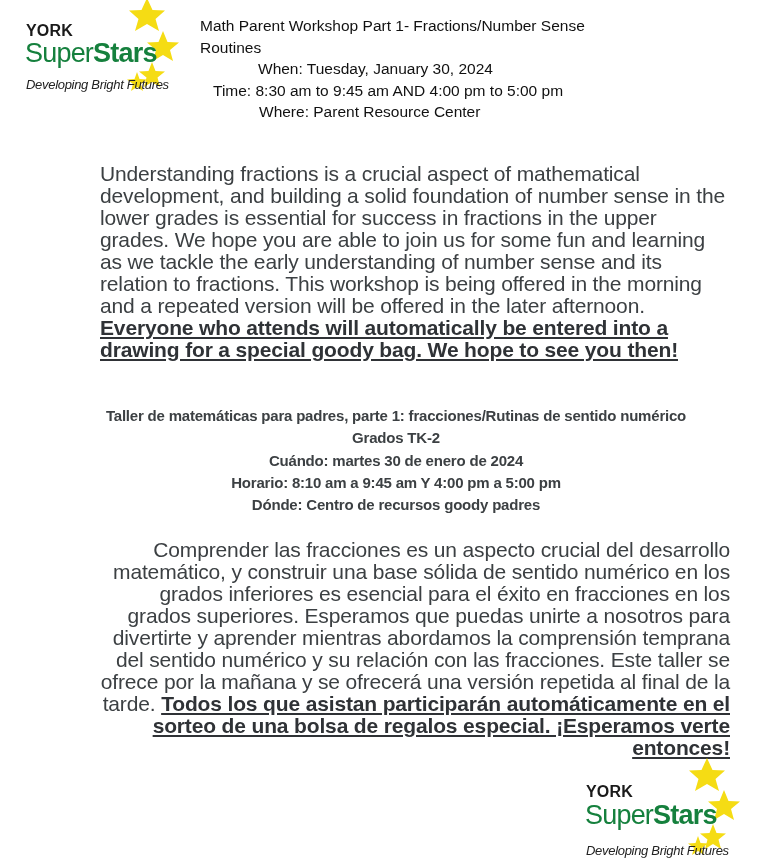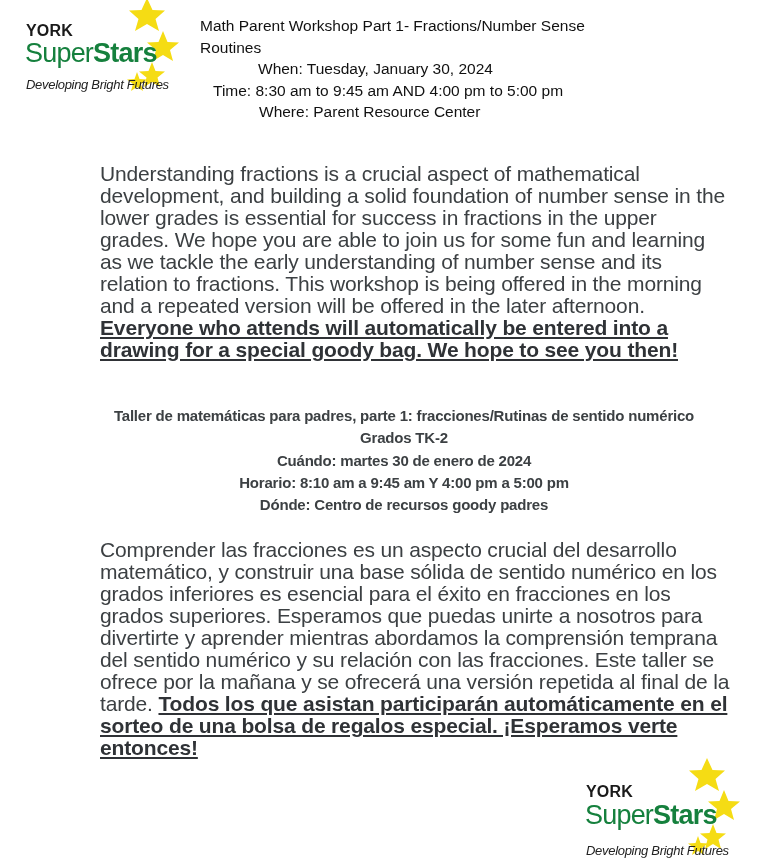--- a/index.html
+++ b/index.html
@@ -15,23 +15,23 @@
 
   .header { position: absolute; left: 200px; top: 15px; width: 440px; font-family: "Liberation Sans", sans-serif; font-weight: normal; font-size: 15.5px; color: #111; line-height: 21.5px; }
   .header .line { display: block; white-space: nowrap; }
   .header .when { padding-left: 58px; }
   .header .time { padding-left: 13px; }
   .header .where { padding-left: 59px; }
 
   .para { position: absolute; left: 100px; width: 630px; font-family: "Liberation Sans", sans-serif; font-size: 21px; line-height: 22px; color: #3c4043; letter-spacing: -0.15px; }
   .para .em { font-weight: bold; text-decoration: underline; color: #2f3236; }
   #para-en { top: 163px; }
-  #para-es { top: 539px; }
+  #para-es { top: 539px; text-align: right; }
 
-  .es-header { position: absolute; left: 84px; top: 405px; width: 640px; text-align: center; font-family: "Liberation Sans", sans-serif; font-weight: bold; font-size: 15px; line-height: 22.3px; color: #3c4043; letter-spacing: -0.2px; }
+  .es-header { position: absolute; left: 76px; top: 405px; width: 640px; text-align: center; font-family: "Liberation Sans", sans-serif; font-weight: bold; font-size: 15px; line-height: 22.3px; color: #3c4043; letter-spacing: -0.2px; }
   .es-header .line { display: block; white-space: nowrap; }
 </style>
 </head>
 <body>
 
 <div class="logo" id="logo-top">
   <svg width="200" height="110" viewBox="0 0 200 110">
     <polygon fill="#f5dc14" points="147,0 152.5,12 165,12.5 155.5,21 159,33 147,26 135,33 138.5,21 129,12.5 141.5,12" transform="translate(0,-2)"></polygon>
     <polygon fill="#f5dc14" points="163,31 167.5,42 179,42.5 170,50 173,61 163,55 153,61 156,50 147,42.5 158.5,42"></polygon>
     <polygon fill="#f5dc14" points="152,62 155.5,71 165,71.5 157.5,77.5 160,87 152,82 144,87 146.5,77.5 139,71.5 148.5,71"></polygon>

